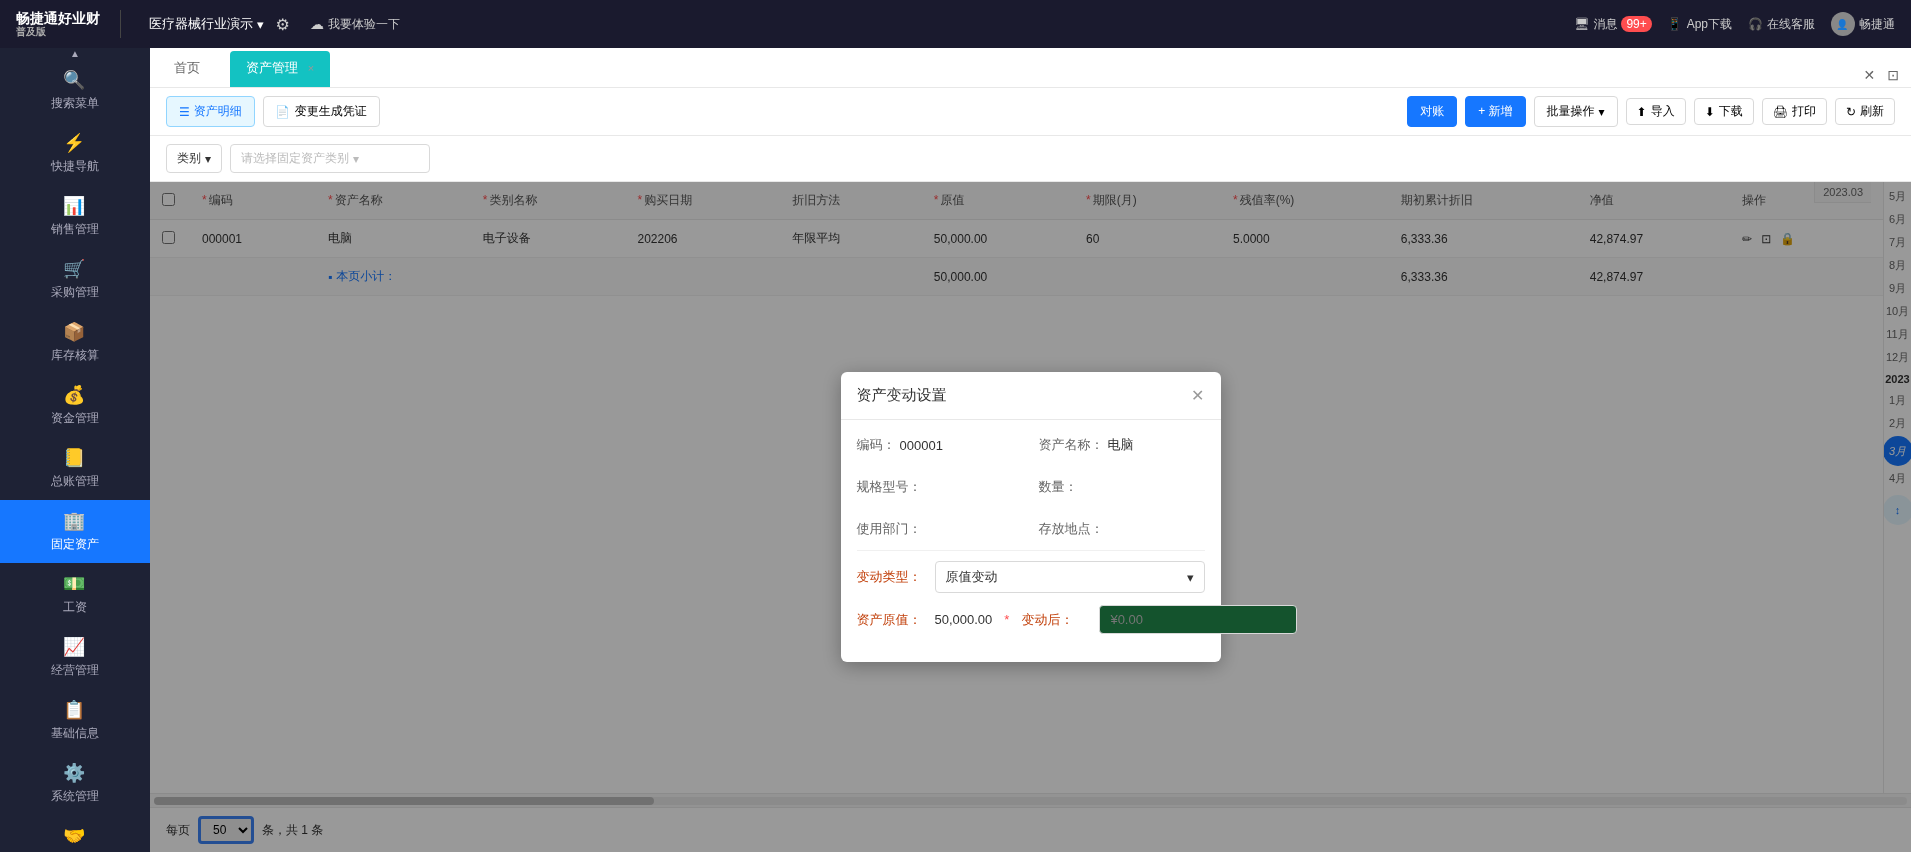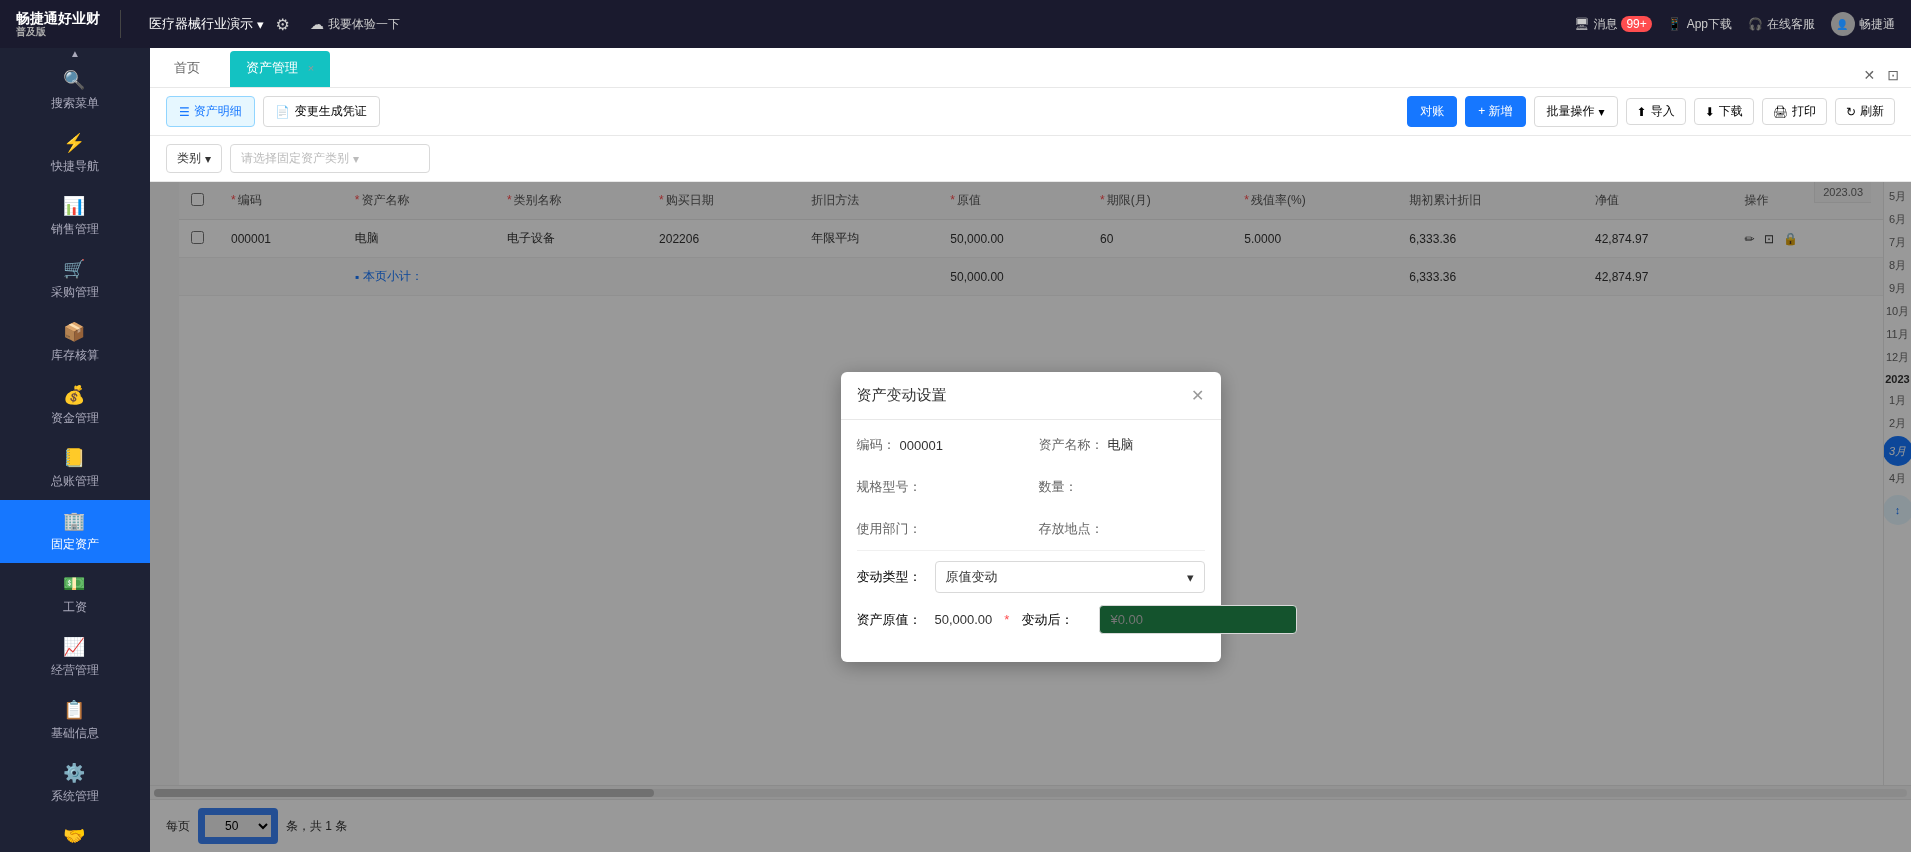--- a/index.html
+++ b/index.html
@@ -57,40 +57,40 @@
     .subtotal-row td { background: #fafafa; font-weight: 500; }
 
     
     .timeline { width: 28px; background: #fff; border-left: 1px solid #e8e8e8; display: flex; flex-direction: column; align-items: center; padding: 4px 0; gap: 2px; font-size: 11px; overflow-y: auto; flex-shrink: 0; }
     .timeline-item { width: 36px; text-align: center; padding: 3px 2px; cursor: pointer; border-radius: 3px; color: #666; }
     .timeline-item.active { background: #1677ff; color: #fff; border-radius: 50%; width: 30px; height: 30px; display: flex; align-items: center; justify-content: center; font-style: italic; }
     .timeline-item.year { font-weight: bold; color: #333; }
 
     
     .pagination { background: #fff; border-top: 1px solid #e8e8e8; padding: 8px 16px; display: flex; align-items: center; gap: 8px; font-size: 12px; flex-shrink: 0; }
-    .page-size-select { border: 7px solid #3b82f6; border-radius: 4px; padding: 3px 16px; font-size: 12px; }
+    .page-size-select { border: 3px solid #3b82f6; border-radius: 4px; padding: 3px 8px; font-size: 12px; }
 
     
     .scrollbar-area { height: 14px; background: #f5f5f5; border-top: 1px solid #e8e8e8; display: flex; align-items: center; padding: 0 4px; flex-shrink: 0; }
     .scrollbar-track { flex: 1; height: 8px; background: #e8e8e8; border-radius: 4px; position: relative; }
     .scrollbar-thumb { width: 500px; height: 8px; background: #bbb; border-radius: 4px; }
 
     
     .modal-overlay { position: absolute; top: 0; left: 0; right: 0; bottom: 0; background: rgba(0,0,0,0.4); display: flex; align-items: center; justify-content: center; z-index: 100; }
     .modal { background: #fff; border-radius: 6px; width: 380px; box-shadow: 0 4px 20px rgba(0,0,0,0.3); }
     .modal-header { padding: 14px 16px; border-bottom: 1px solid #e8e8e8; display: flex; align-items: center; justify-content: space-between; font-size: 15px; font-weight: 500; }
     .modal-close { cursor: pointer; color: #999; font-size: 16px; }
     .modal-body { padding: 16px; }
     .modal-info-grid { display: grid; grid-template-columns: 1fr 1fr; gap: 24px 16px; margin-bottom: 12px; }
     .modal-info-item { display: flex; align-items: center; font-size: 13px; }
     .modal-info-label { color: #666; margin-right: 4px; white-space: nowrap; }
     .modal-info-value { color: #333; }
     .modal-divider { border: none; border-top: 1px solid #f0f0f0; margin: 10px 0; }
     .modal-form-row { display: flex; align-items: center; gap: 8px; margin-bottom: 12px; font-size: 13px; }
-    .modal-form-label { color: #000000; width: 70px; flex-shrink: 0; }
+    .modal-form-label { color: #c2410c; width: 70px; flex-shrink: 0; }
     .modal-form-select { border: 1px solid #d9d9d9; border-radius: 4px; padding: 6px 10px; font-size: 13px; flex: 1; display: flex; align-items: center; justify-content: space-between; cursor: pointer; background: #fff; }
     .modal-form-input-display { color: #333; font-size: 13px; padding: 6px 0; }
     .modal-form-input { border: 1px solid #d9d9d9; border-radius: 4px; padding: 6px 10px; font-size: 13px; flex: 1; background: #14532d; }
     .modal-footer { padding: 12px 16px; display: flex; justify-content: center; gap: 12px; border-top: 1px solid #e8e8e8; }
     .btn-cancel { padding: 7px 24px; border: 1px solid #d9d9d9; border-radius: 4px; cursor: pointer; font-size: 13px; background: #fff; color: #333; }
     .btn-save { padding: 7px 24px; border: 1px solid #1677ff; border-radius: 4px; cursor: pointer; font-size: 13px; background: #1677ff; color: #fff; }
 
     
     .date-display { position: absolute; top: 0; right: 40px; background: #f5f5f5; padding: 4px 8px; font-size: 11px; color: #666; border-bottom: 1px solid #e8e8e8; border-left: 1px solid #e8e8e8; }
   </style>
@@ -257,21 +257,21 @@
           <span>类别</span>
           <span>▾</span>
         </div>
         <div class="filter-select-wide">
           <span>请选择固定资产类别</span>
           <span>▾</span>
         </div>
       </div>
 
       <div style="flex:1;overflow:hidden;display:flex;flex-direction:column;position:relative;">
-        <div style="flex:1;overflow:hidden;display:flex;margin-left:29px;">
+        <div style="flex:1;overflow:hidden;display:flex;">
 
           <div class="table-container">
 
             <div class="date-display">
               <span>2023.03</span>
             </div>
             <table>
               <thead>
                 <tr>
                   <th style="width:40px;"><input type="checkbox" style=""></th>

